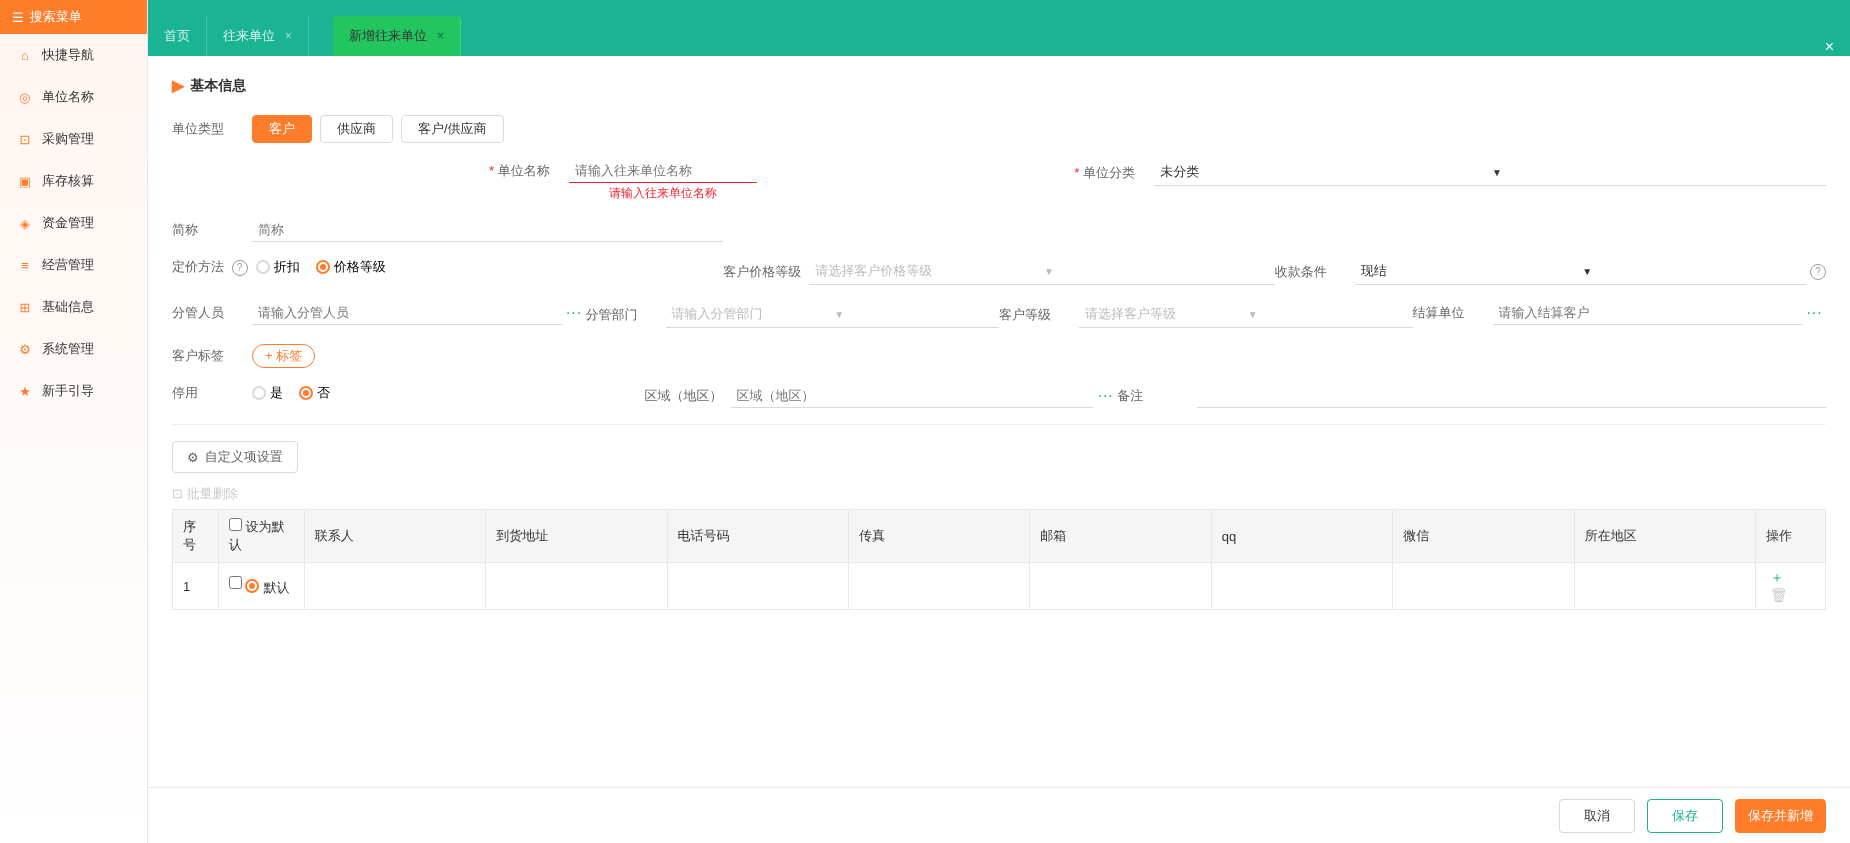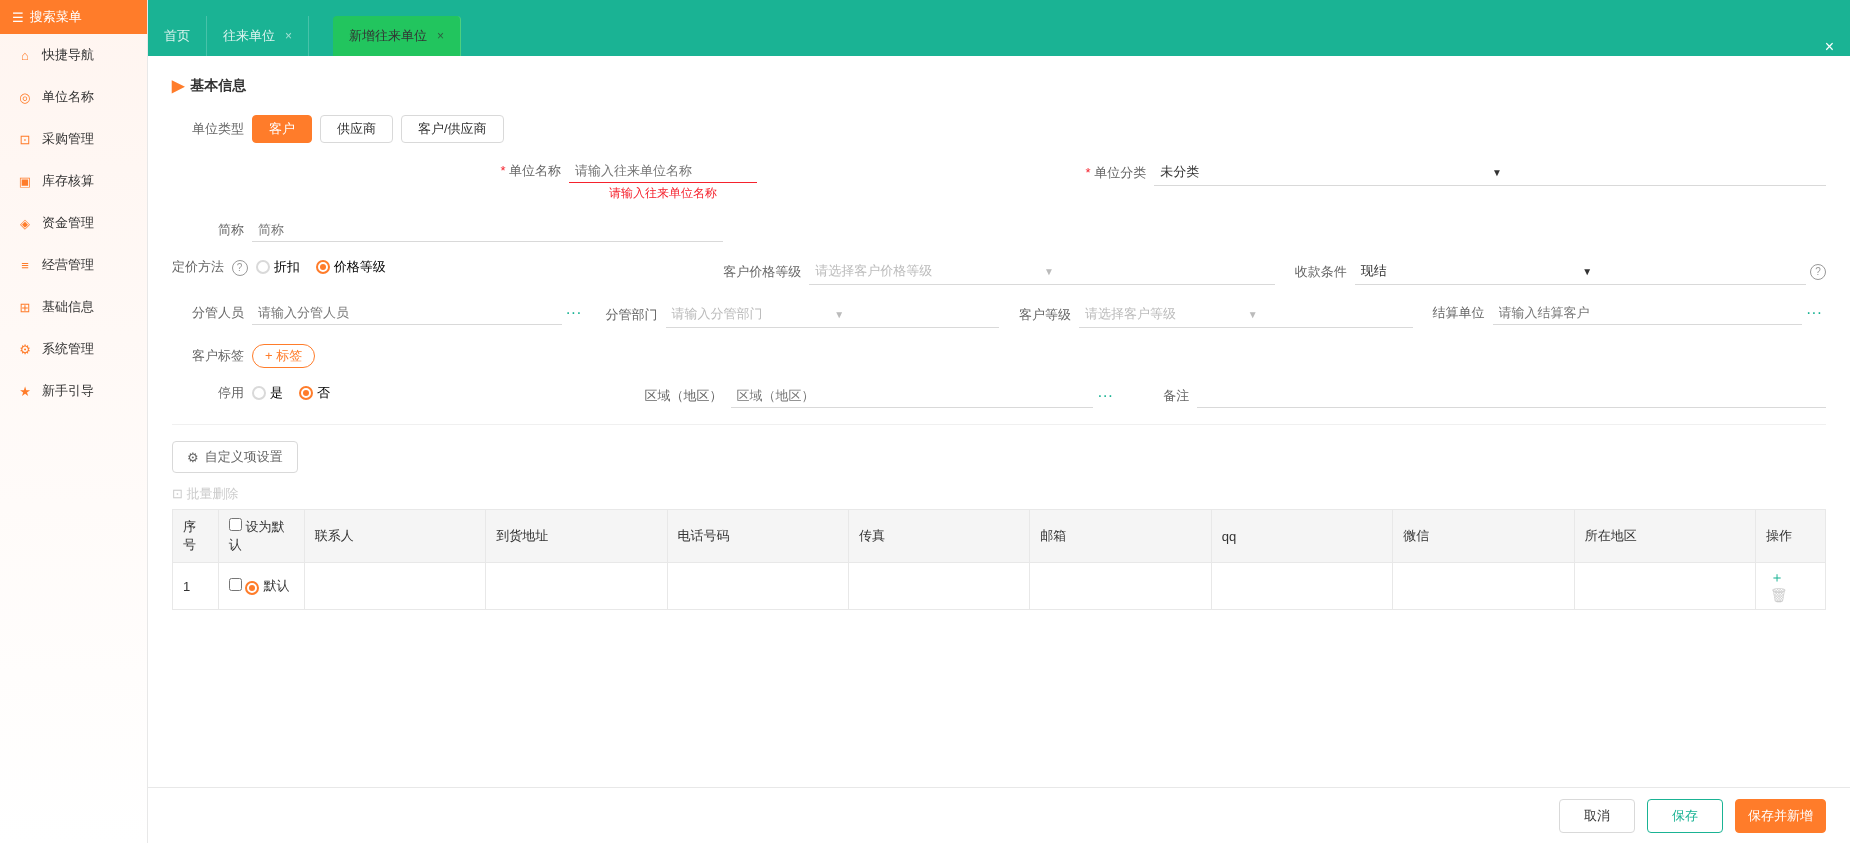--- a/index.html
+++ b/index.html
@@ -111,21 +111,20 @@
       display: flex;
       align-items: center;
       flex: 1;
       min-width: 0;
     }
     .form-label {
       white-space: nowrap;
       color: #666;
       font-size: 13px;
       padding-right: 8px;
-      text-align: right;
       min-width: 80px;
     }
     .required-star { color: #f5222d; }
     .form-input {
       flex: 1;
       border: none;
       border-bottom: 1px solid #d9d9d9;
       padding: 4px 6px;
       font-size: 13px;
       outline: none;
@@ -586,21 +585,21 @@
           <th>微信</th>
           <th>所在地区</th>
           <th>操作</th>
         </tr>
       </thead>
       <tbody>
         <tr>
           <td>1</td>
           <td>
             <input type="checkbox" style="">
-            <div class="radio-item" style="display:inline-flex; gap:4px; align-items:flex-end;">
+            <div class="radio-item" style="display:inline-flex; gap:4px; align-items:flex-start;">
               <div class="radio-circle checked"></div>
               <span>默认</span>
             </div>
           </td>
           <td><input type="text" style="border: none; outline: none; width: 100%; font-size: 13px;"></td>
           <td><input type="text" style="border: none; outline: none; width: 100%; font-size: 13px;"></td>
           <td><input type="text" style="border: none; outline: none; width: 100%; font-size: 13px;"></td>
           <td><input type="text" style="border: none; outline: none; width: 100%; font-size: 13px;"></td>
           <td><input type="text" style="border: none; outline: none; width: 100%; font-size: 13px;"></td>
           <td><input type="text" style="border: none; outline: none; width: 100%; font-size: 13px;"></td>

